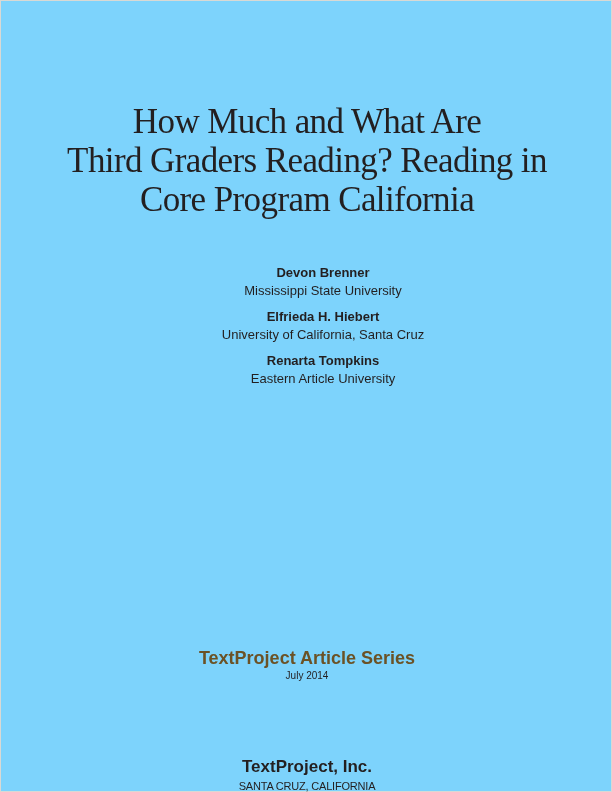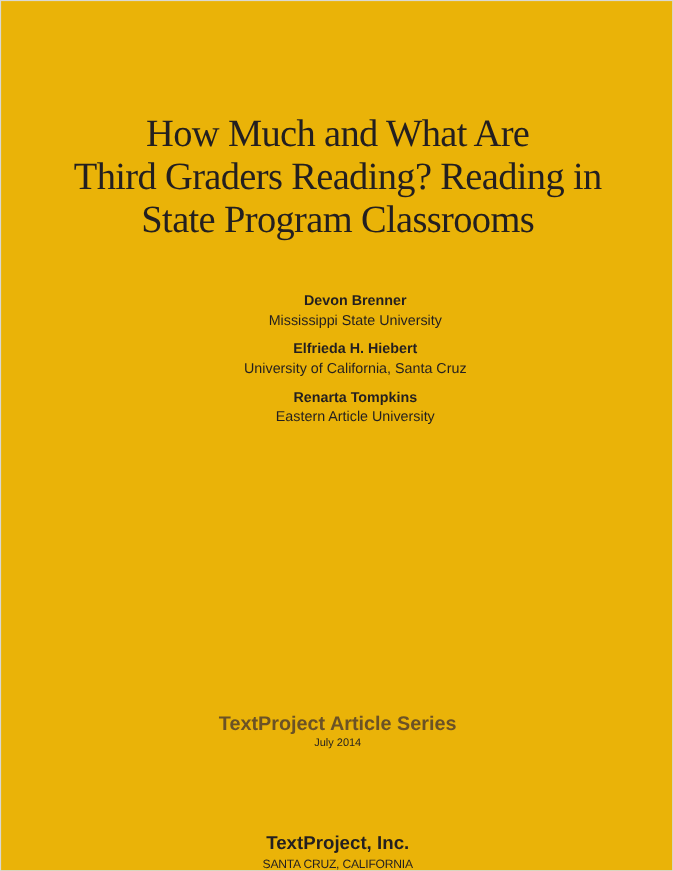--- a/index.html
+++ b/index.html
@@ -13,21 +13,21 @@
       position: relative;
       overflow: hidden;
     }
     .page {
       position: absolute;
       left: 0;
       top: 0;
       width: 610px;
       height: 790px;
       border: 1px solid #d9d9d4;
-      background: #eab308;
+      background: #7dd3fc;
     }
     .title {
       position: absolute;
       left: 0;
       top: 101px;
       width: 612px;
       text-align: center;
       font-family: "Liberation Serif", "DejaVu Serif", serif;
       font-size: 35px;
       line-height: 39px;
@@ -102,21 +102,21 @@
     }
   </style>
 </head>
 <body>
 
 <div class="page">
 
   <h1 class="title" style="margin:0;font-weight:normal;">
     <span class="line">How Much and What Are</span>
     <span class="line">Third Graders Reading? Reading in</span>
-    <span class="line">State Program Classrooms</span>
+    <span class="line">Core Program California</span>
   </h1>
 
   <div class="authors sans">
     <div class="author">
       <span class="author-name">Devon Brenner</span>
       <span class="affil">Mississippi State University</span>
     </div>
     <div class="author">
       <span class="author-name">Elfrieda H. Hiebert</span>
       <span class="affil">University of California, Santa Cruz</span>

